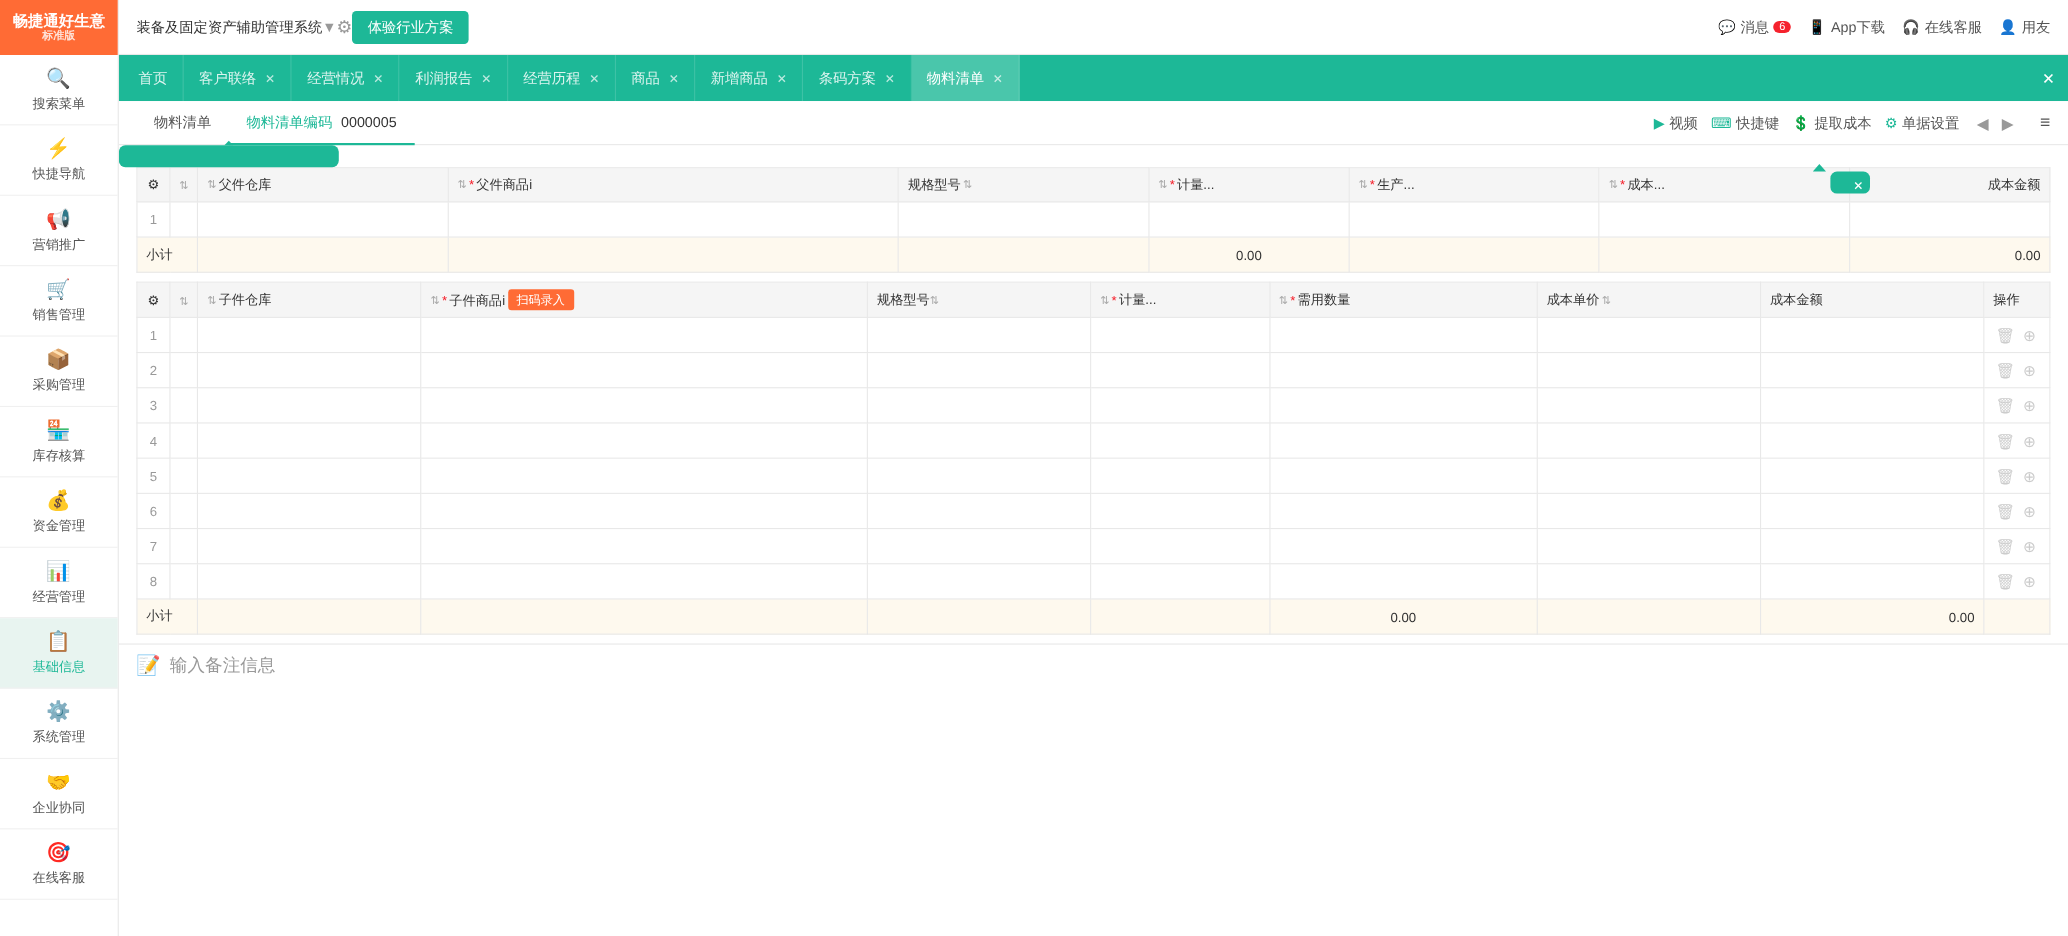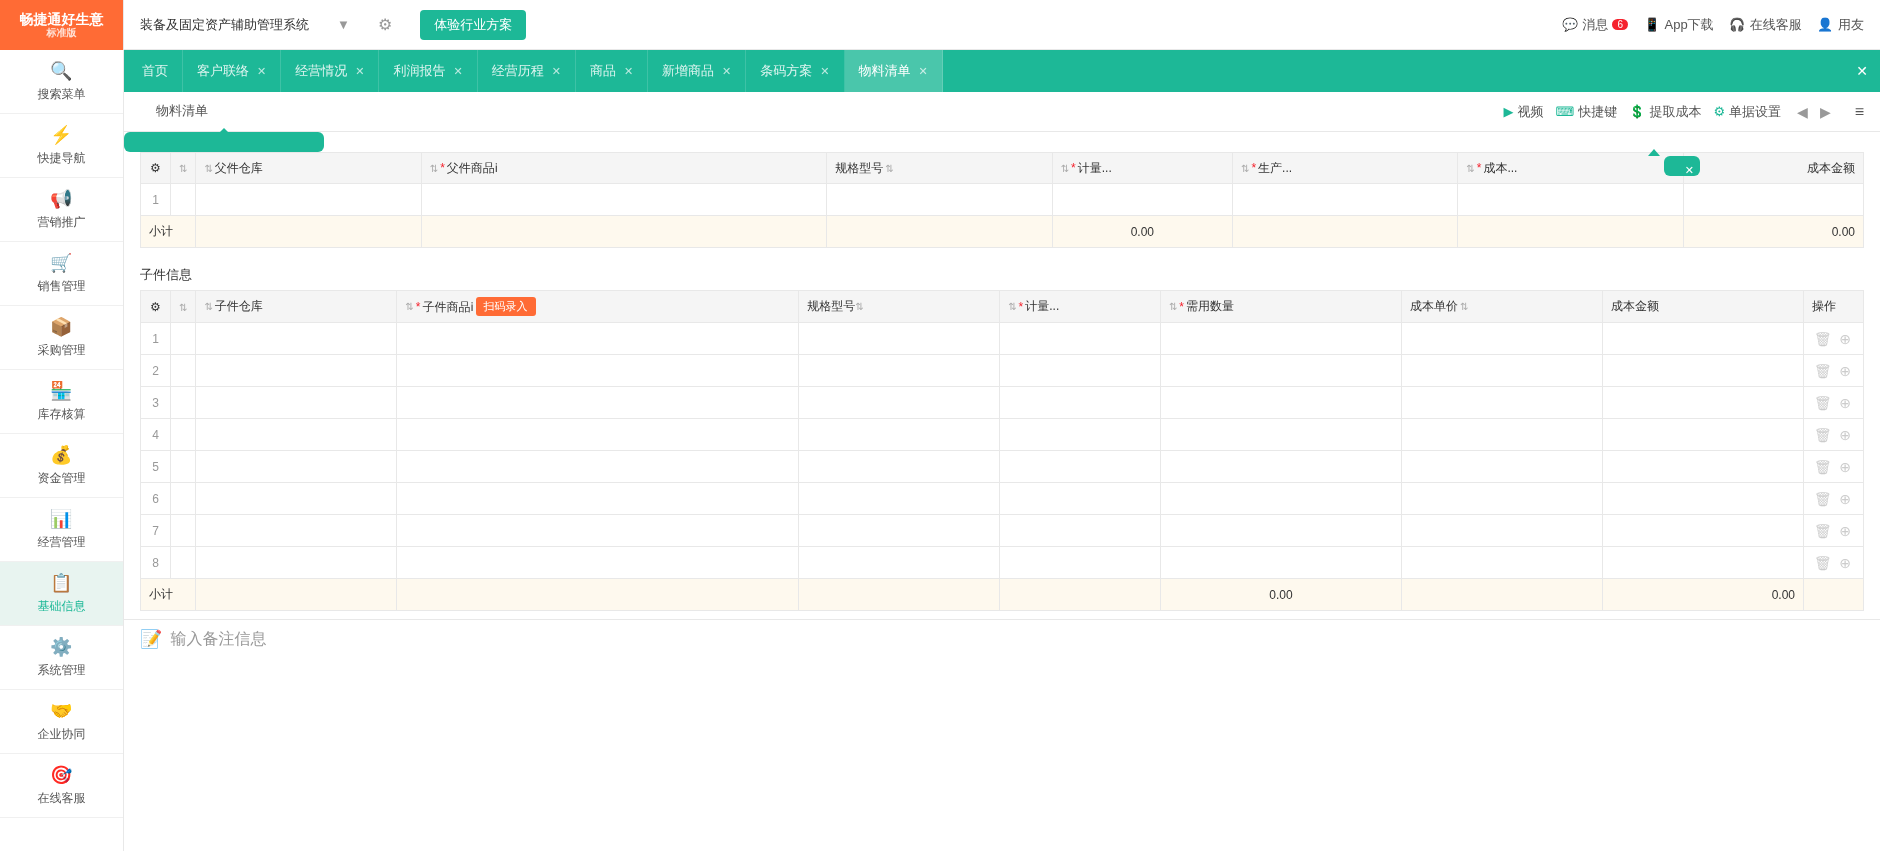--- a/index.html
+++ b/index.html
@@ -1,20 +1,20 @@
 <!DOCTYPE html>
 <html><head>
   <meta charset="utf-8">
   <style>
     * { box-sizing: border-box; margin: 0; padding: 0; }
     body { font-family: 'Microsoft YaHei', Arial, sans-serif; font-size: 13px; background: #f0f2f5; display: flex; height: 851px; overflow: hidden; }
 
     
     .sidebar {
-      width: 124px;
+      width: 108px;
       background: #fff;
       display: flex;
       flex-direction: column;
       border-right: 1px solid #e8e8e8;
       flex-shrink: 0;
     }
     .sidebar-logo {
       background: #ff6b35;
       height: 50px;
       display: flex;
@@ -56,21 +56,21 @@
       background: #fff;
       display: flex;
       align-items: center;
       justify-content: space-between;
       padding: 0 16px;
       border-bottom: 1px solid #e8e8e8;
     }
     .top-header-left {
       display: flex;
       align-items: center;
-      gap: 28px;
+      gap: 0;
     }
     .system-title { font-size: 13px; color: #333; }
     .dropdown-btn { color: #999; cursor: pointer; }
     .gear-btn { color: #999; cursor: pointer; font-size: 16px; }
     .trial-btn {
       background: #1db897;
       color: white;
       border: none;
       padding: 6px 14px;
       border-radius: 4px;
@@ -410,20 +410,24 @@
     <span class="nav-close-all">✕</span>
   </div>
 
   <div class="content">
 
     <div class="content-tabs">
       <div class="content-tab">
         <span>物料清单</span>
       </div>
       <span class="content-tab-divider"> </span>
+      <div class="content-tab active">
+        <span>物料清单编码</span>
+        <span class="content-tab-code">0000005</span>
+      </div>
 
       <div style="margin-left:auto;display:flex;align-items:center;gap:12px;">
         <div class="toolbar-item">
           <span class="icon">▶</span>
           <span>视频</span>
         </div>
         <div class="toolbar-item">
           <span class="icon">⌨</span>
           <span>快捷键</span>
         </div>
@@ -501,21 +505,20 @@
               <td style="text-align:center;">0.00</td>
               <td></td>
               <td></td>
               <td style="text-align:right;">0.00</td>
             </tr>
           </tbody>
         </table>
       </div>
 
       <div class="section">
-        <div class="section-title">子件信息</div>
         <table class="data-table">
           <thead>
             <tr>
               <th style="width:30px;text-align:center;">⚙</th>
               <th style="width:20px;"><span class="sort-icon">⇅</span></th>
               <th style="min-width:100px;">
                   <span class="th-inner"><span class="sort-icon">⇅</span>子件仓库</span>
                 </th>
               <th style="min-width:200px;">
                 <span class="th-inner"><span class="sort-icon">⇅</span><span class="required">*</span>子件商品ℹ

